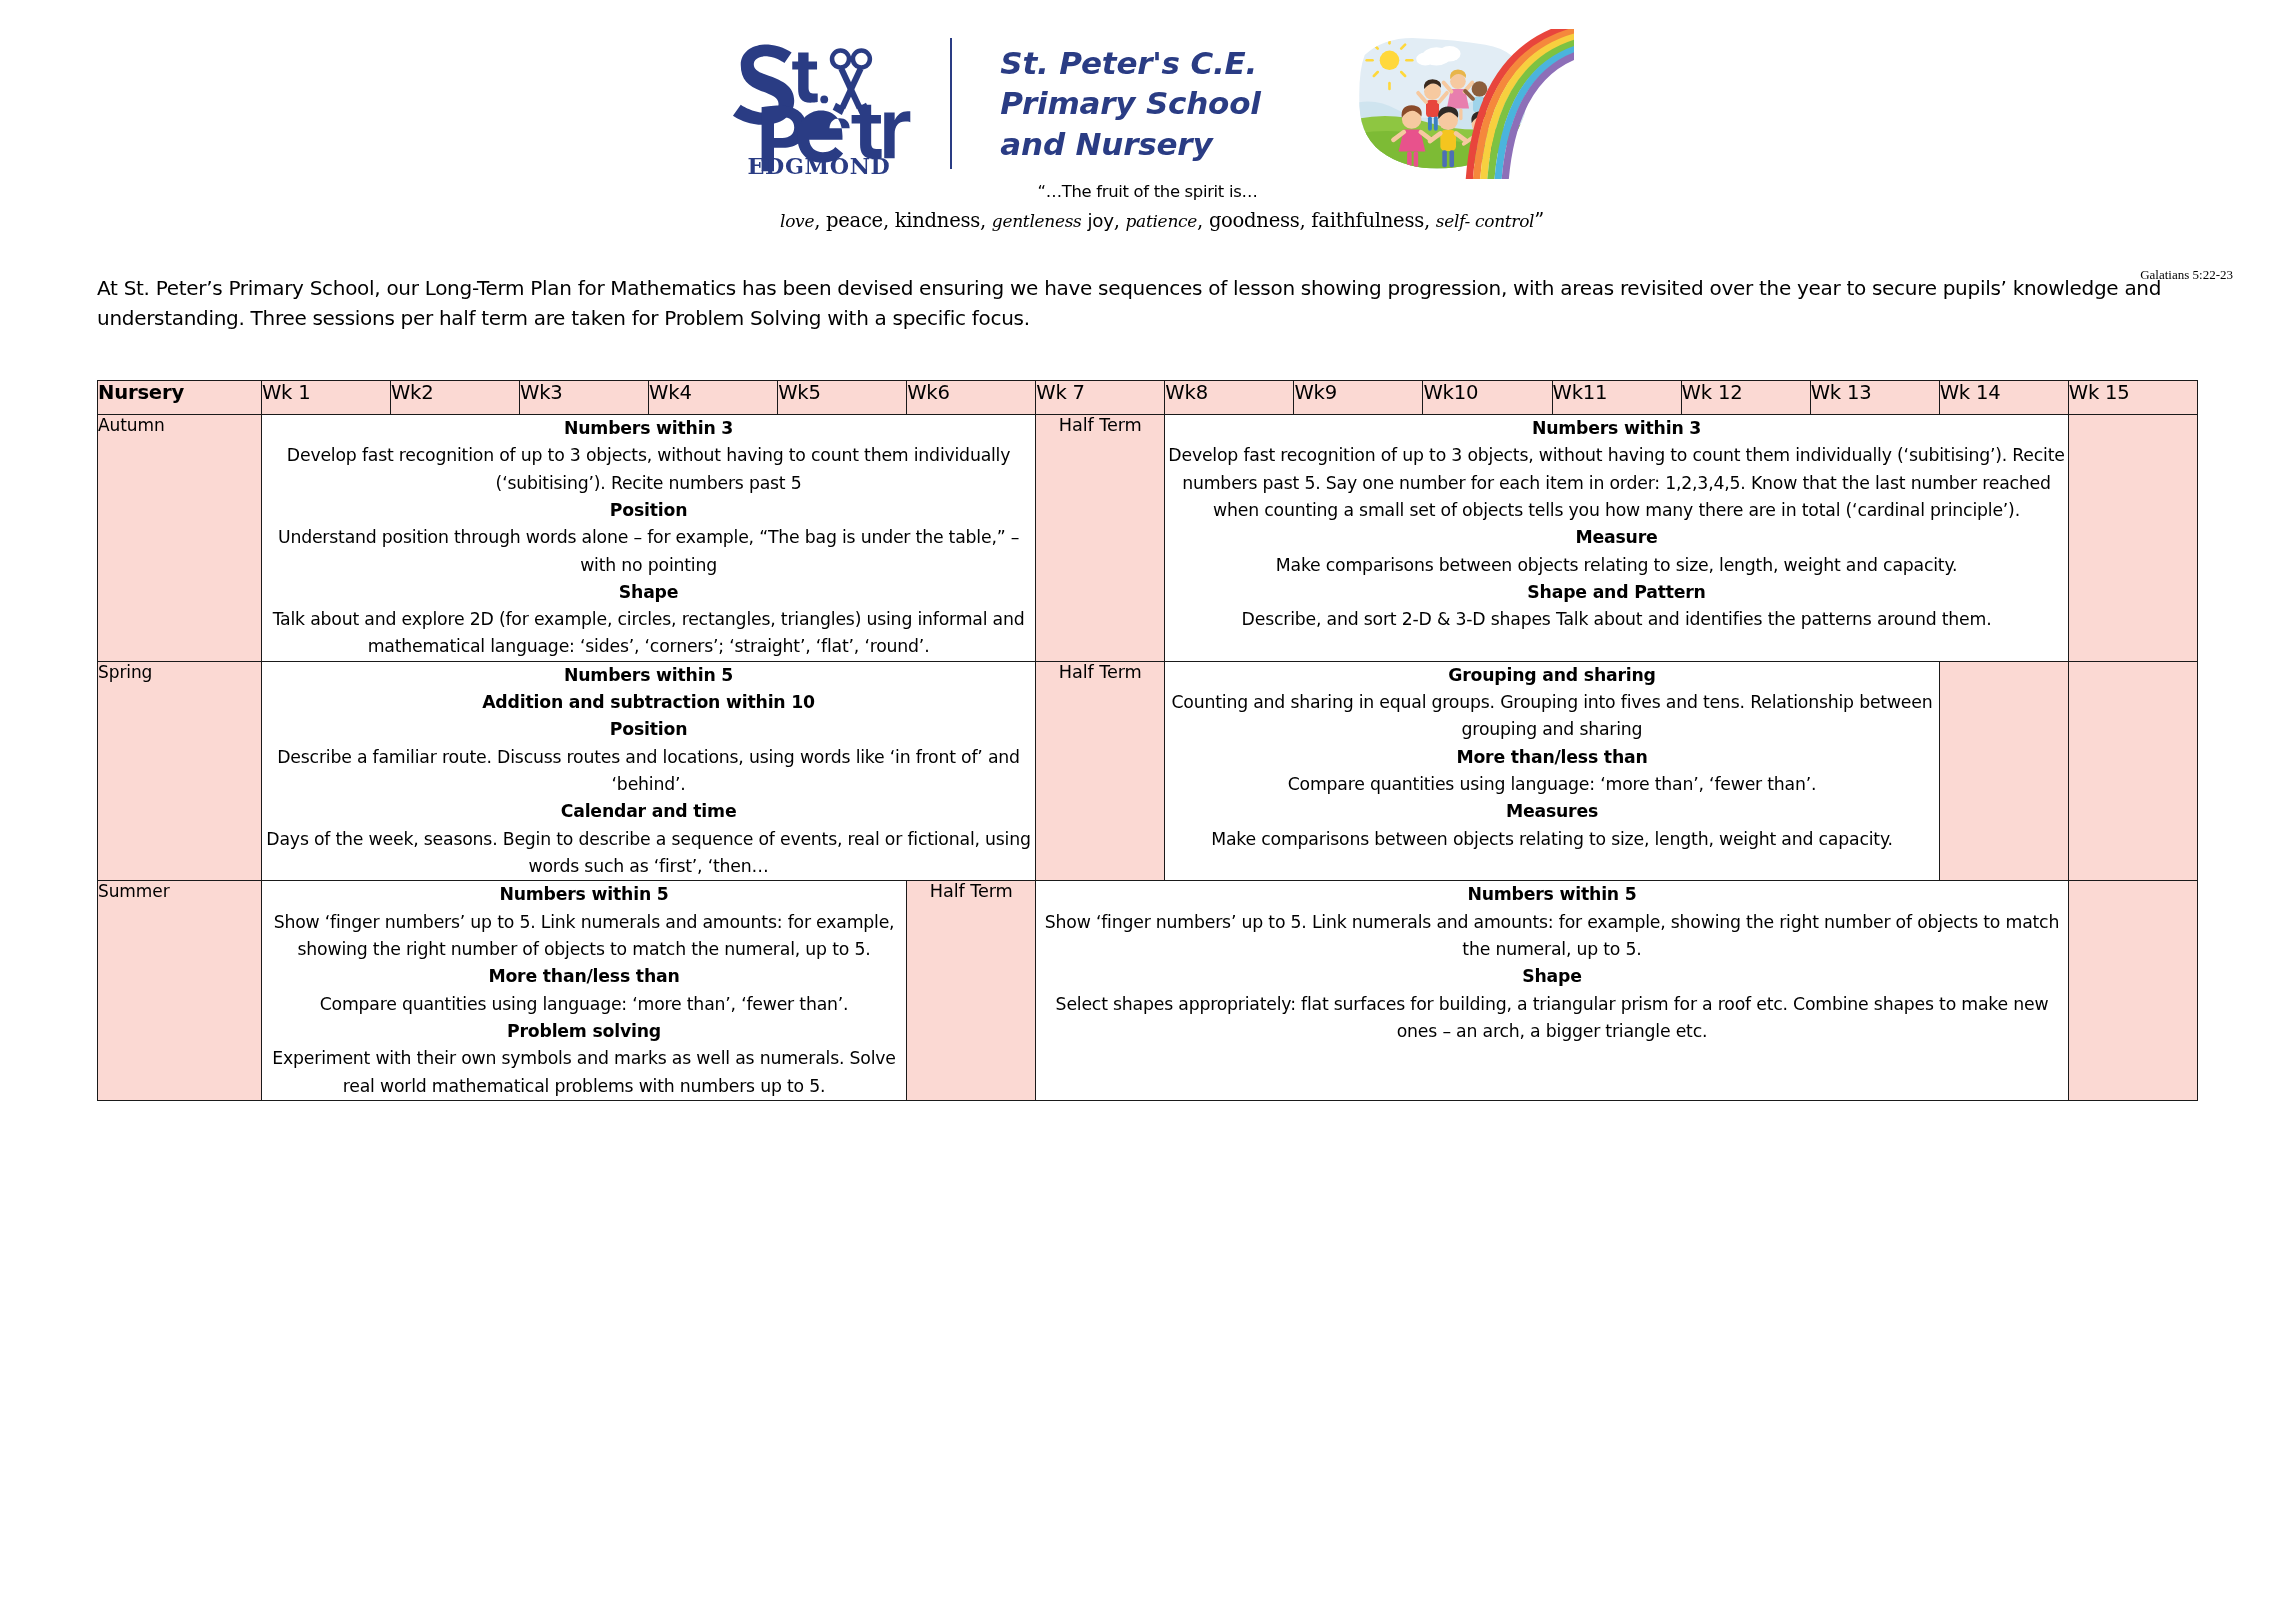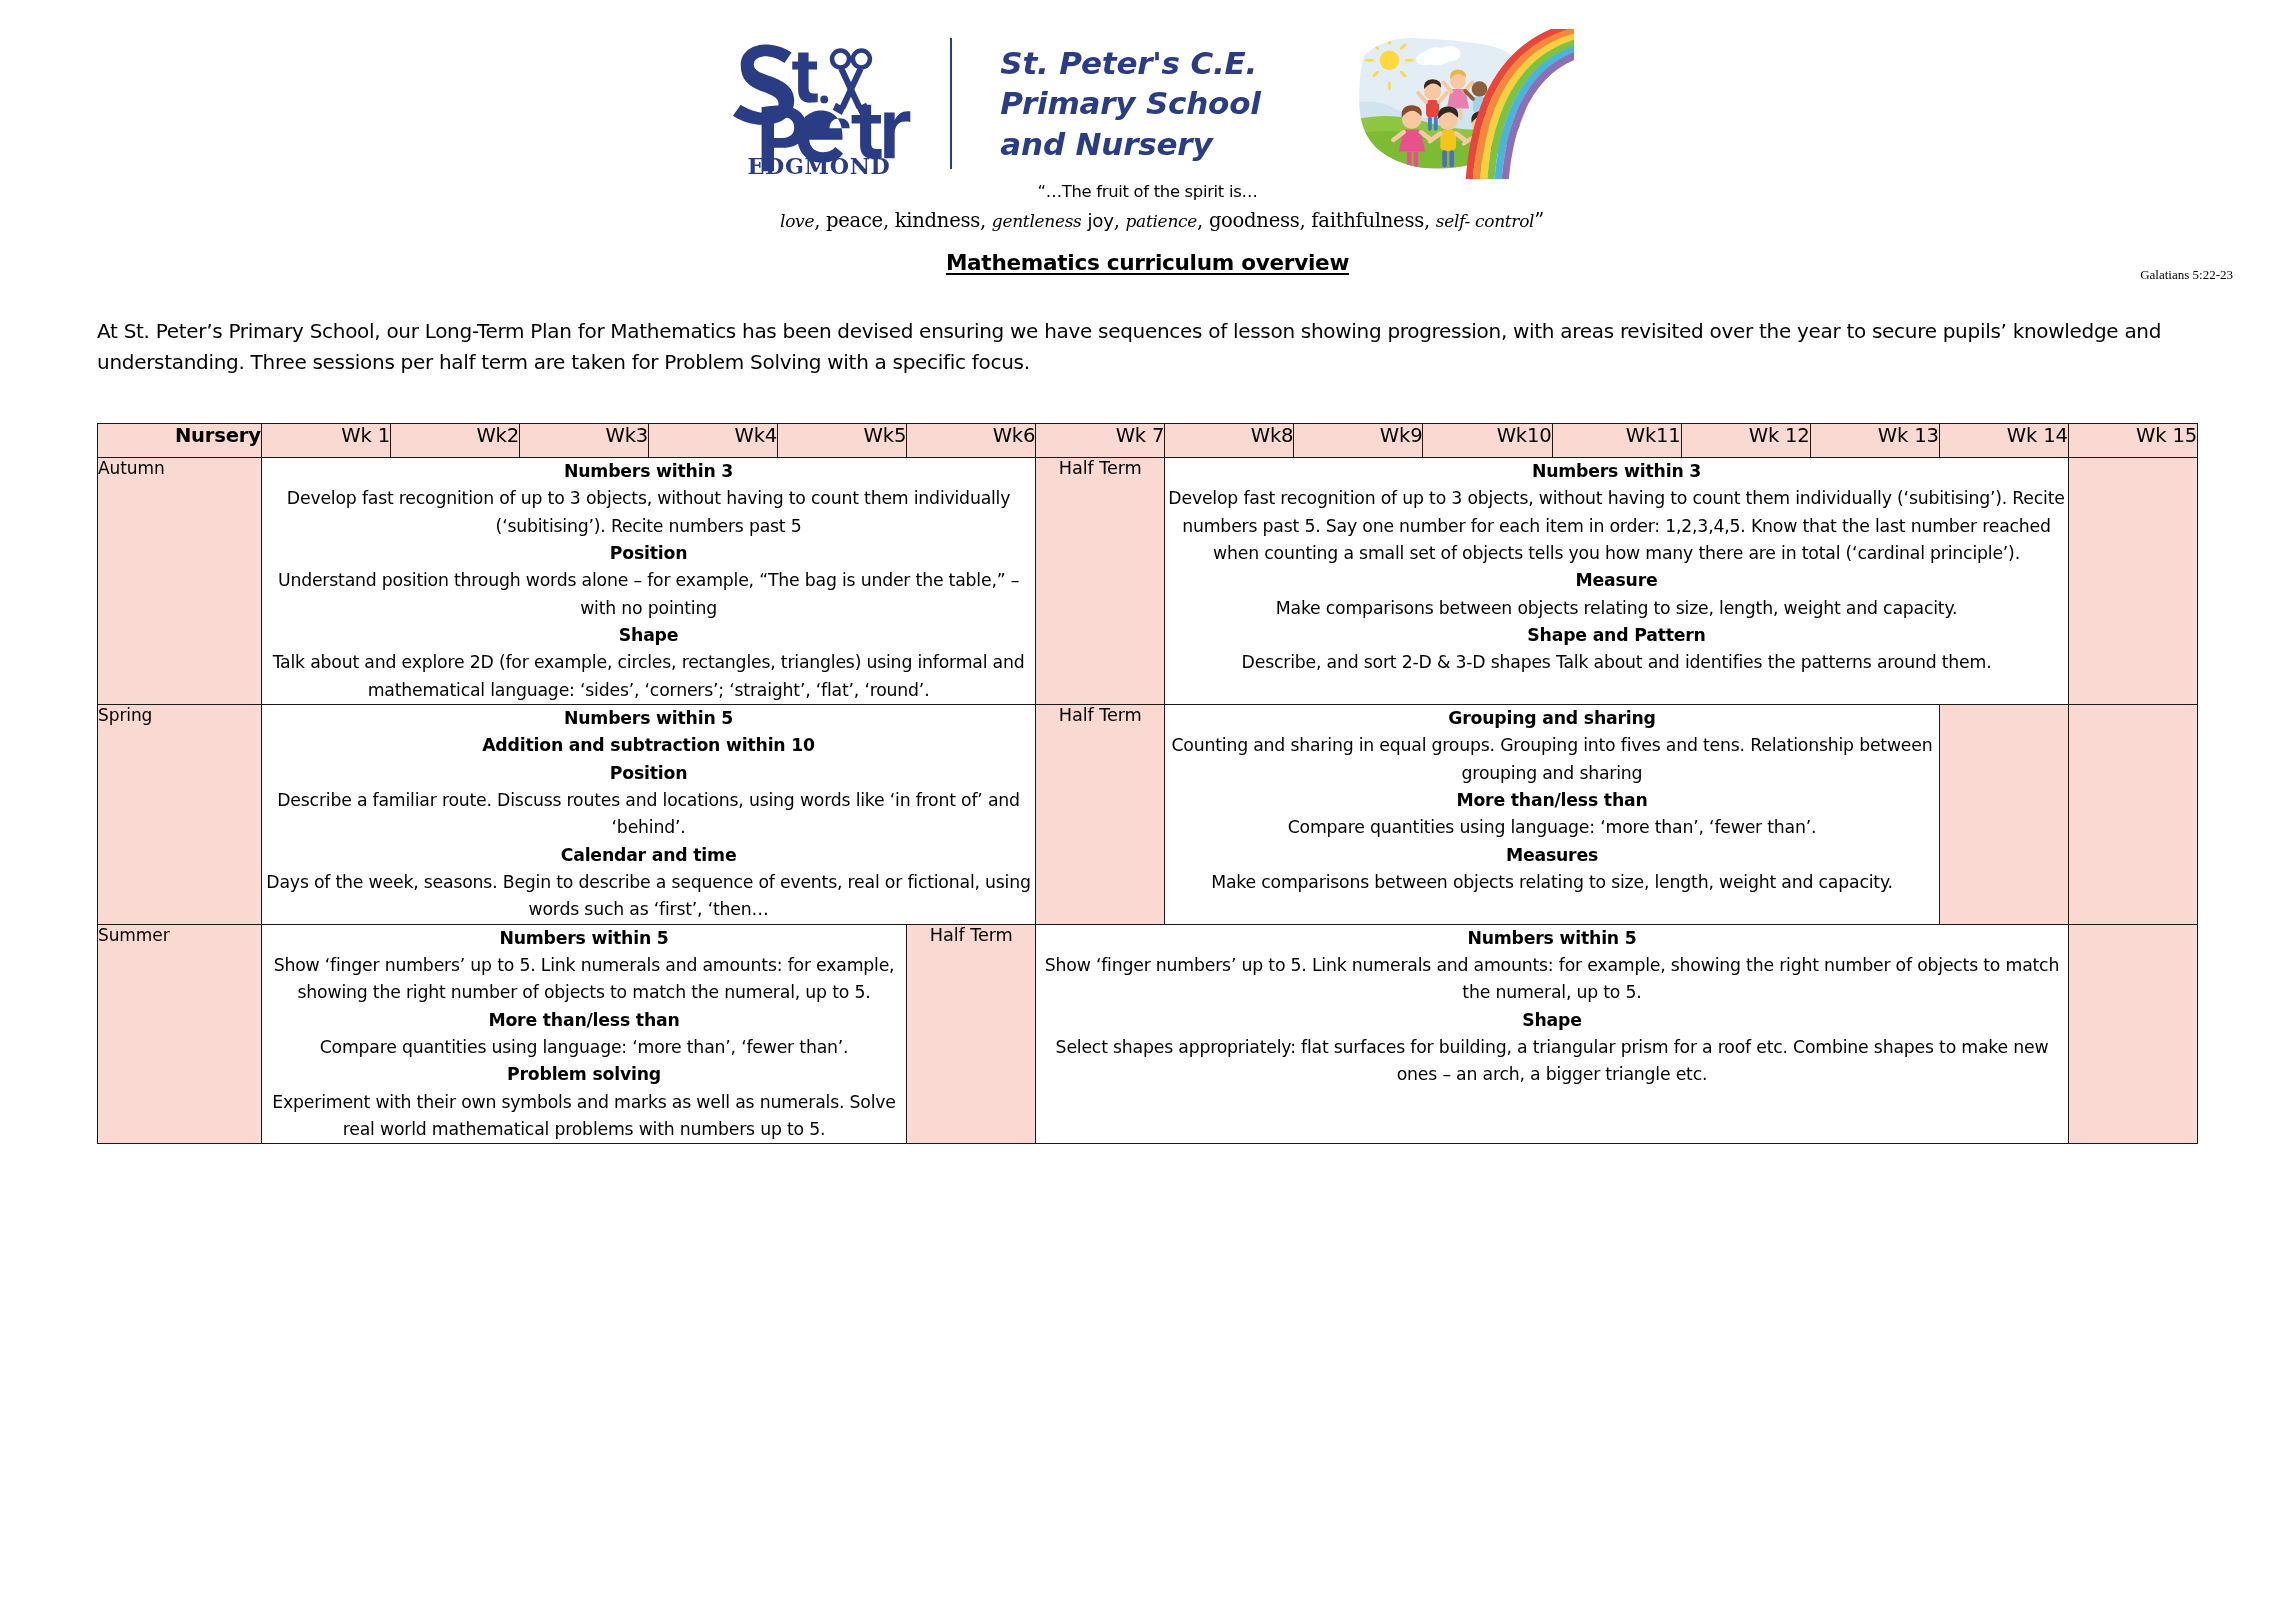--- a/index.html
+++ b/index.html
@@ -145,21 +145,21 @@
     border: 1.3px solid #1a1a1a;
     padding: 0;
     vertical-align: top;
     font-weight: normal;
   }
   .pink { background: #fbd9d3; }
   .white { background: #ffffff; }
 
   thead th {
     height: 33px;
-    text-align: right;
+    text-align: left;
     vertical-align: middle;
     font-size: 19.6px;
     background: #fbd9d3;
     letter-spacing: -0.2px;
   }
   thead th.corner {
     font-weight: bold;
     font-size: 19.6px;
   }
 
@@ -361,21 +361,20 @@
     </div>
   </div>
 
   <div class="scripture">
     <div class="scripture-line1">“…The fruit of the spirit is…</div>
     <div class="scripture-line2" id="scripture-words"><span class="fancy">love</span><span>, </span><span>peace</span><span>, </span><span>kindness</span><span>, </span><span class="fancy">gentleness</span><span> </span><span class="joy">joy</span><span>, </span><span class="fancy">patience</span><span>, </span><span>goodness</span><span>, </span><span>faithfulness</span><span>, </span><span class="fancy">self- control</span><span>”</span></div>
   </div>
 
   <div class="galatians">Galatians 5:22-23</div>
 
-  <div class="doc-title">Mathematics curriculum overview</div>
 
   <div class="intro">At St. Peter’s Primary School, our Long-Term Plan for Mathematics has been devised ensuring we have sequences of lesson showing progression, with areas revisited over the year to secure pupils’ knowledge and understanding. Three sessions per half term are taken for Problem Solving with a specific focus.</div>
 
   <div class="table-wrap">
     <table class="curriculum">
       <colgroup id="table-colgroup">
         <col class="c-label">
       <col class="c-wk">
           <col class="c-wk">
           <col class="c-wk">

